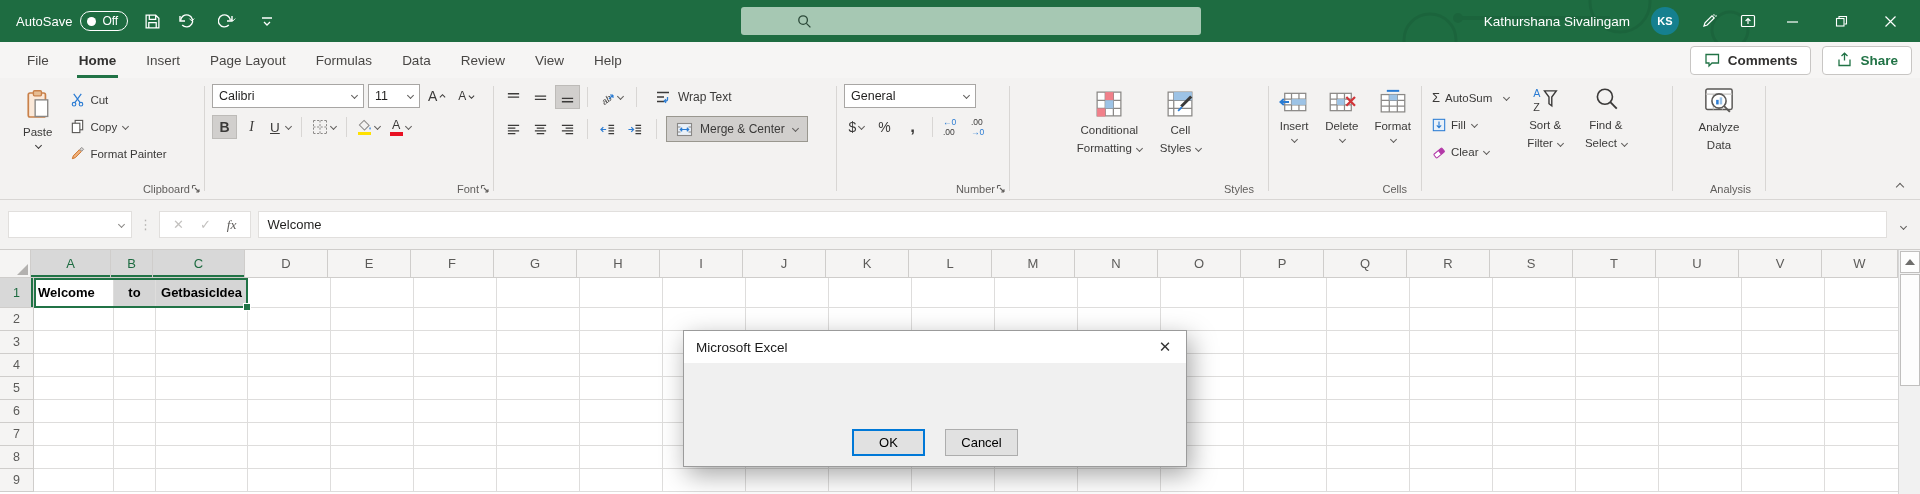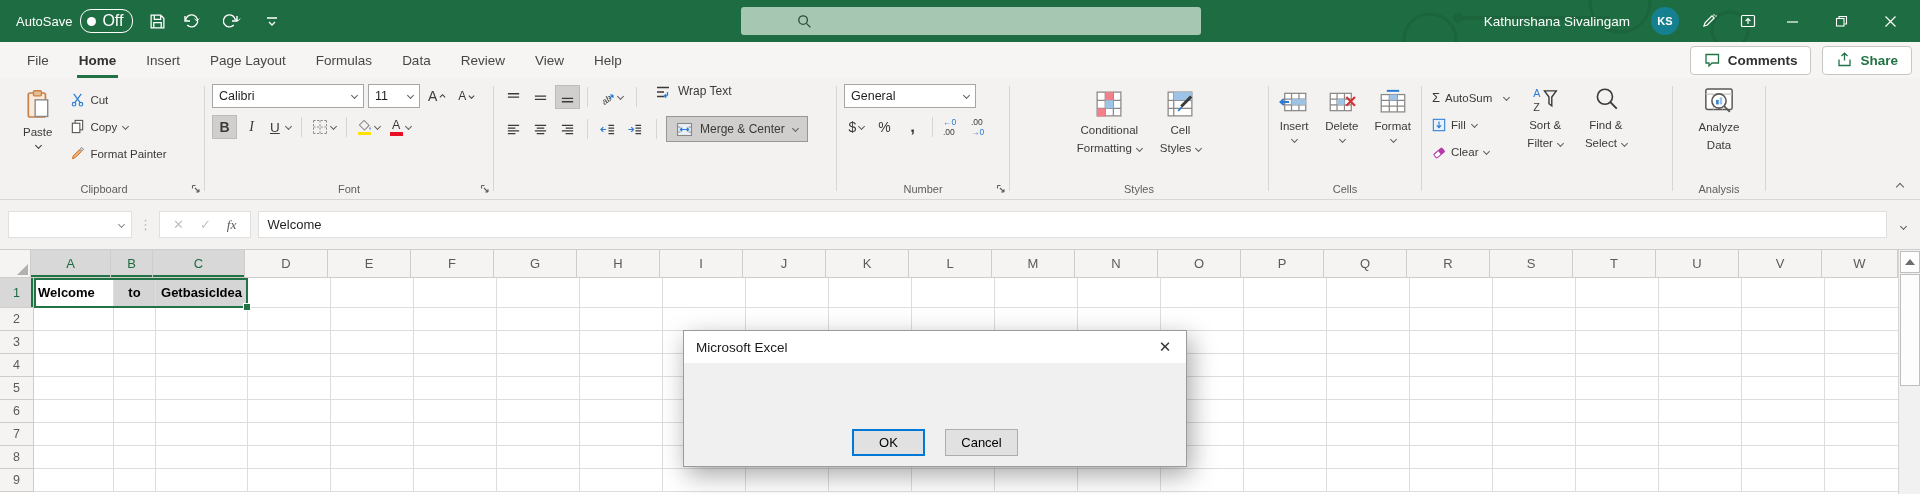--- a/index.html
+++ b/index.html
@@ -4,21 +4,21 @@
 <style>
 *{box-sizing:border-box;margin:0;padding:0}
 body{width:1920px;height:494px;font-family:"Liberation Sans",sans-serif;overflow:hidden;background:#fff}
 #app{position:relative;width:1920px;height:494px;background:#fff}
 
 
 .titlebar{height:42px;background:#1e6c41;position:relative;display:flex;align-items:center;color:#fff}
 .deco{position:absolute;right:120px;top:0;height:42px;opacity:.16;pointer-events:none}
 .qat{display:flex;align-items:center;gap:15px;padding-left:16px;position:relative;z-index:2}
 .autosave{display:flex;align-items:center;gap:8px;font-size:13px}
-.pill{display:flex;align-items:center;gap:6px;border:1.5px solid #fff;border-radius:11px;padding:2px 9px 2px 6px;font-size:16px}
+.pill{display:flex;align-items:center;gap:6px;border:1.5px solid #fff;border-radius:11px;padding:2px 9px 2px 6px;font-size:12px}
 .pill .dot{width:9px;height:9px;border-radius:50%;background:#fff}
 .ticon{width:18px;height:18px;display:inline-flex;align-items:center;justify-content:center}
 .chev{display:inline-block;width:8px;height:8px;position:relative}
 .chev::after{content:"";position:absolute;left:1px;top:0;width:5px;height:5px;border-right:1.3px solid currentColor;border-bottom:1.3px solid currentColor;transform:rotate(45deg)}
 .chev.up::after{transform:rotate(-135deg);top:3px}
 .chev.sm{width:6px;height:6px}.chev.sm::after{width:4px;height:4px}
 .doc-title{position:absolute;left:418px;top:0;height:42px;display:flex;align-items:center;gap:7px;font-size:13.5px;z-index:2}
 .searchbox{position:absolute;left:741px;top:7px;width:460px;height:28px;background:#a6c8b3;border-radius:3px;display:flex;align-items:center;gap:10px;padding-left:56px;z-index:2}
 .searchbox input{background:transparent;border:none;outline:none;font-size:13.5px;color:#2c4a39;width:320px;font-family:"Liberation Sans",sans-serif}
 .searchbox input::placeholder{color:#2c4a39;opacity:1}
@@ -30,33 +30,33 @@
 .tab{padding:0 15px;font-size:13.5px;color:#484644;height:100%;display:flex;align-items:center;position:relative;cursor:default}
 .tab.active{font-weight:bold;color:#323130}
 .tab.active::after{content:"";position:absolute;left:13px;right:13px;bottom:0;height:3px;background:#217346}
 .top-actions{margin-left:auto;display:flex;gap:11px;padding-right:8px}
 .act-btn{display:flex;align-items:center;gap:7px;border:1px solid #c8c6c4;background:#fff;border-radius:4px;height:29px;padding:0 13px;font-size:13.5px;color:#323130;font-weight:bold}
 
 
 .ribbon{height:122px;background:#f3f2f1;display:flex;border-bottom:1px solid #d8d6d4;position:relative;padding-left:4px}
 .group{display:flex;flex-direction:column}
 .g-body{height:102px;display:flex;align-items:flex-start;padding:6px 7px 0}
-.g-label{height:18px;display:flex;align-items:center;justify-content:center;font-size:11px;color:#605e5c;position:relative;padding:0 14px}
+.g-label{height:18px;display:flex;align-items:center;justify-content:flex-end;font-size:11px;color:#605e5c;position:relative;padding:0 14px}
 .launcher{position:absolute;right:3px;bottom:4px}
 .gsep{width:1px;background:#d8d6d4;margin:8px 0}
 .bigbtn{display:flex;flex-direction:column;align-items:center;gap:4px;padding:5px 7px;font-size:11.5px;color:#3b3a39;line-height:1.25;text-align:center}
 .bigbtn .l2{display:flex;align-items:center;gap:4px}
 .smallbtn{display:flex;align-items:center;gap:5px;height:23px;font-size:11.5px;color:#3b3a39;padding:0 3px;white-space:nowrap}
 .tgl{min-width:25px;height:24px;display:flex;align-items:center;justify-content:center;border:1px solid transparent;padding:0 3px;gap:2px;color:#3b3a39}
 .tgl.pressed{background:#d1cfcd;border-color:#bdbbb8}
 .combo{background:#fff;border:1px solid #a8a6a4;height:24px;display:flex;align-items:center;font-size:12.5px;color:#201f1e;padding:0 6px;justify-content:space-between}
 .rows2{display:flex;flex-direction:column;gap:6px}
 .rowflex{display:flex;align-items:center;gap:2px}
 .wide-tgl{display:flex;align-items:center;gap:7px;height:26px;padding:0 9px;font-size:12px;color:#3b3a39;background:#d1cfcd;border:1px solid #99978f;white-space:nowrap}
-.wrapbtn{display:flex;align-items:flex-start;gap:7px;height:26px;padding:0 9px;font-size:12px;color:#3b3a39;white-space:nowrap}
+.wrapbtn{display:flex;align-items:center;gap:7px;height:26px;padding:0 9px;font-size:12px;color:#3b3a39;white-space:nowrap}
 .stack{display:flex;flex-direction:column;gap:4px}
 .glyph{font-size:13.5px;color:#3b3a39}
 .b-b{font-weight:bold;font-size:14px}
 .b-i{font-style:italic;font-family:"Liberation Serif",serif;font-size:14px}
 .b-u{text-decoration:underline;font-size:13.5px}
 .colorbar{display:flex;flex-direction:column;align-items:center;line-height:1}
 .colorbar .bar{width:13px;height:3.5px;margin-top:1px}
 .decbtn{display:flex;flex-direction:column;align-items:flex-start;line-height:1;font-size:8.5px;color:#3b3a39;padding:0 2px}
 .ribbon-collapse{position:absolute;right:16px;bottom:6px;color:#605e5c}
 

